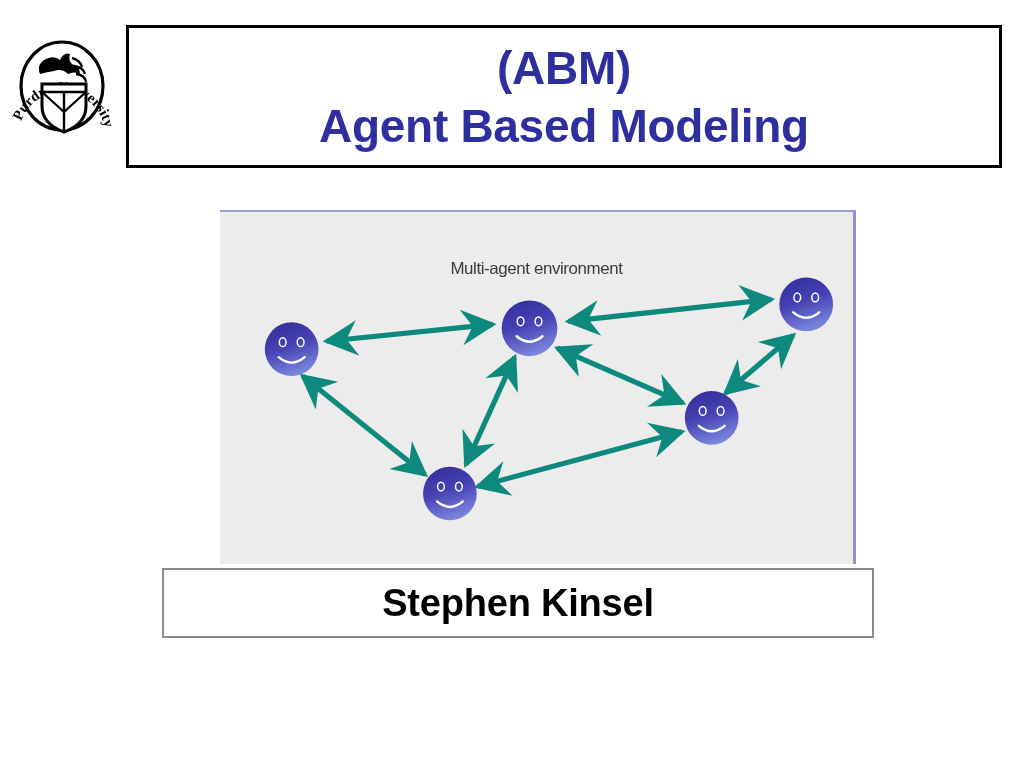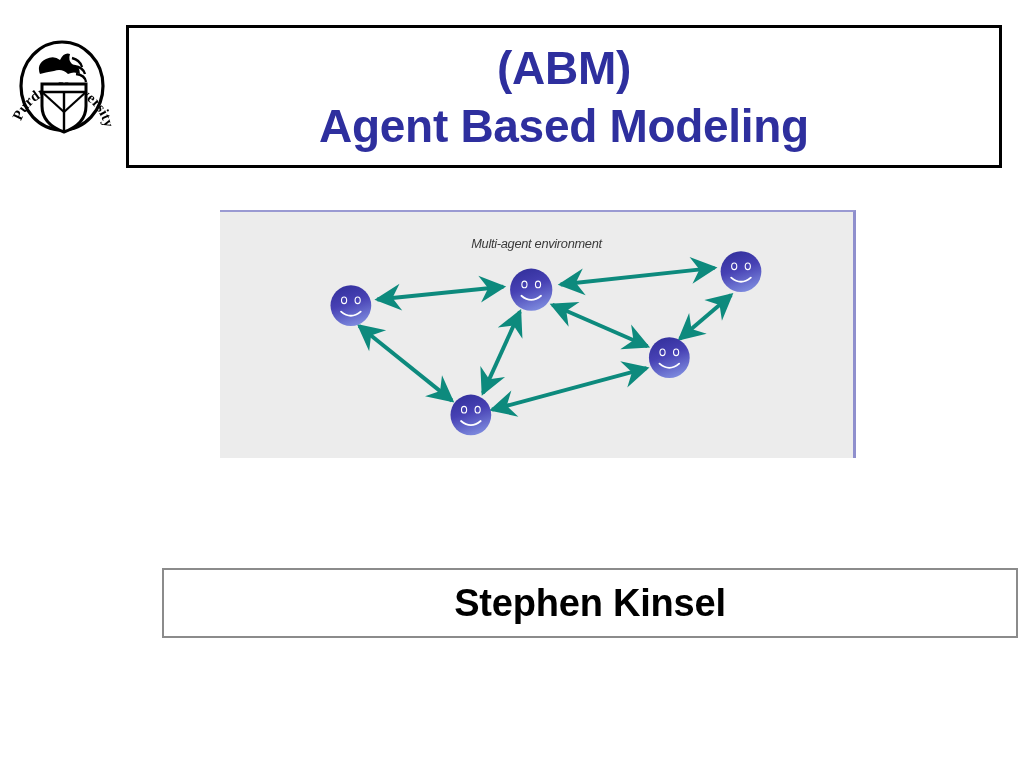--- a/index.html
+++ b/index.html
@@ -51,46 +51,45 @@
     text-align: center;
     white-space: nowrap;
   }
 
   
   .figure {
     position: absolute;
     left: 220px;
     top: 210px;
     width: 636px;
-    height: 248px;
+    height: 354px;
     background: #ececec;
     border-top: 2px solid #9a9ad2;
     border-right: 3px solid #8f8fcd;
     box-sizing: border-box;
-    font-style: italic;
   }
   .figure svg {
     display: block;
     width: 100%;
     height: 100%;
   }
   .fig-caption {
     fill: #3a3a3a;
     font-family: "Liberation Sans", sans-serif;
     font-size: 17px;
     font-weight: normal;
     letter-spacing: -0.4px;
   }
 
   
   .name-box {
     position: absolute;
     left: 162px;
     top: 568px;
-    width: 856px;
+    width: 712px;
     height: 70px;
     border: 2px solid #8b8b8b;
     background: #ffffff;
     box-sizing: border-box;
     display: flex;
     align-items: center;
     justify-content: center;
   }
   .name-text {
     color: #000000;

